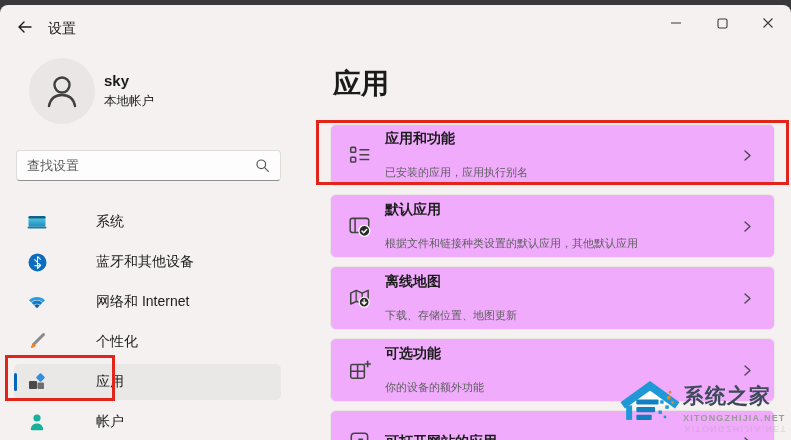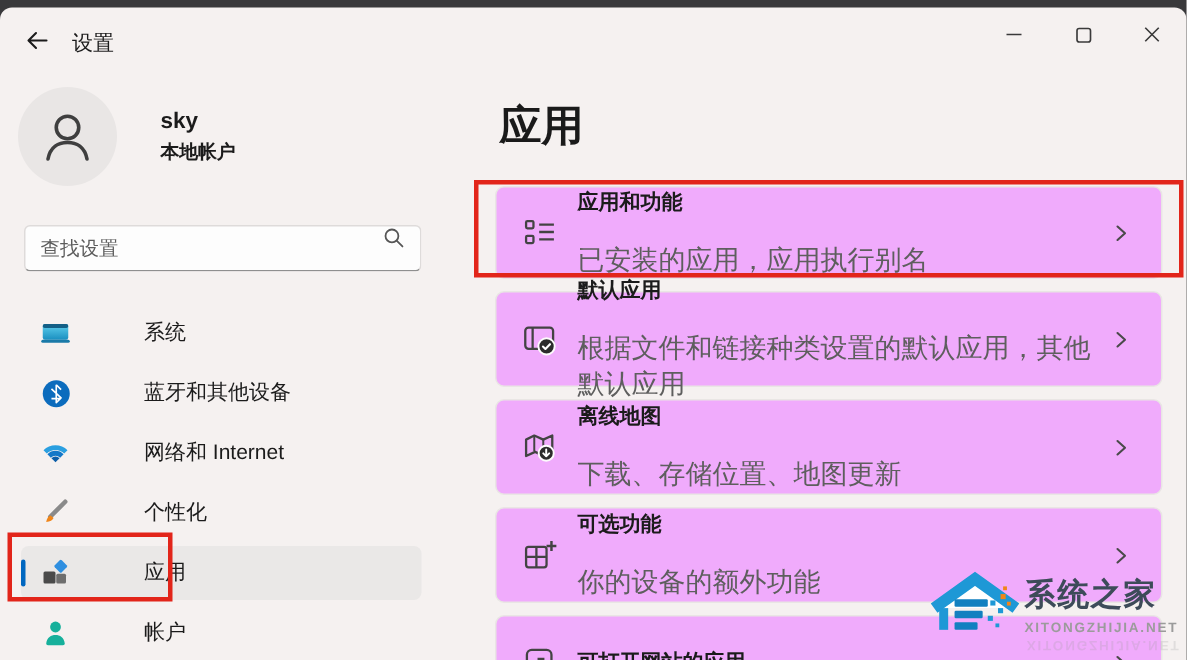--- a/index.html
+++ b/index.html
@@ -18,32 +18,32 @@
   
   .titlebar { position:absolute; left:0; right:0; top:0; height:44px; }
   .back-button {
     position:absolute; left:10px; top:8px; width:30px; height:28px;
     display:flex; align-items:center; justify-content:center; cursor:pointer;
   }
   .app-title { position:absolute; left:48px; top:15px; font-size:14px; color:#1b1b1b; }
   .caption-buttons { position:absolute; right:0; top:2px; display:flex; }
   .caption-btn { width:46px; height:32px; display:flex; align-items:center; justify-content:center; }
   
-  .account { position:absolute; left:12px; top:53px; display:flex; align-items:center;gap:20px; }
+  .account { position:absolute; left:29px; top:53px; display:flex; align-items:center; }
   .avatar {
     width:66px; height:66px; border-radius:50%; background:#e9e6e5;
     display:flex; align-items:center; justify-content:center;
   }
   .account-text { margin-left:9px; }
   .account-name { font-size:15px; font-weight:bold; color:#1b1b1b; }
-  .account-type { font-size:12.5px; color:#1b1b1b; margin-top:4px;font-weight:bold; }
+  .account-type { font-size:12.5px; color:#1b1b1b; margin-top:4px; }
   .search-box {
     position:absolute; left:16px; top:145px; width:265px; height:31px;
     background:#fdfdfd; border:1px solid #dedbda; border-bottom:1px solid #8f8f8f;
-    border-radius:4px; display:flex; padding:0 10px;
+    border-radius:4px; display:flex; align-items:center; padding:0 10px;
   }
   .search-input {
     flex:1; border:none; outline:none; background:transparent;
     font-size:13px; color:#1b1b1b; font-family:inherit;
   }
   .search-input::placeholder { color:#5c5c5c; opacity:1; }
   .nav { position:absolute; left:14px; top:199px; width:267px; }
   .nav-item {
     position:relative; height:36px; margin-bottom:4px; border-radius:5px;
     display:flex; align-items:center; cursor:pointer;gap:36px;
@@ -62,21 +62,21 @@
     font-size:28px; font-weight:600; color:#1a1a1a;
   }
   .card {
     position:absolute; left:330px; width:445px; height:64px;
     background:#f0abfc; border:1px solid #e9e6e4; border-radius:6px;
     display:flex; align-items:center; cursor:pointer;
   }
   .card-icon { width:26px; height:26px; margin-left:16px; display:flex; align-items:center; justify-content:center; color:#434343; }
   .card-text { margin-left:12px; flex:1; }
   .card-title { font-size:14px; font-weight:600; color:#1b1b1b; }
-  .card-subtitle { font-size:18px; color:#5e5e5e; margin-top:17px; }
+  .card-subtitle { font-size:11px; color:#5e5e5e; margin-top:17px; }
   .card-chevron { margin-right:20px; color:#4a4a4a; display:flex; }
   
   .annotation {
     position:absolute; border:3px solid #e2251a; pointer-events:none; z-index:50;
   }
   .annotation-sidebar { left:5px; top:355px; width:110px; height:46px; }
   .annotation-card { left:316px; top:120px; width:473px; height:65px; }
   
   .watermark { position:absolute; right:4px; bottom:0; z-index:60; width:168px; }
   .wm-row { display:flex; align-items:center; }

